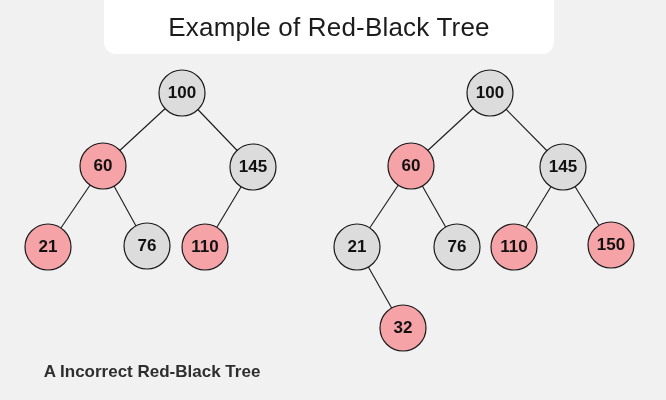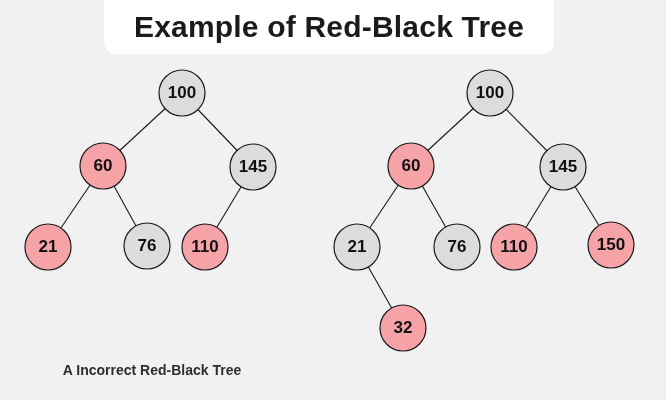--- a/index.html
+++ b/index.html
@@ -20,22 +20,22 @@
     top: 0;
     width: 450px;
     height: 54px;
     background: var(--title-panel, #ffffff);
     border-radius: 0 0 12px 12px;
     display: flex;
     align-items: center;
     justify-content: center;
   }
   .page-title {
-    font-size: 30px;
-    font-weight: bold;
+    font-size: 26px;
+    font-weight: normal;
     color: var(--title-text, #1b1b1b);
     letter-spacing: 0.2px;
     white-space: nowrap;
   }
   .diagram-svg {
     position: absolute;
     left: 0;
     top: 0;
     width: 666px;
     height: 400px;
@@ -52,21 +52,21 @@
     font-family: "Liberation Sans", "DejaVu Sans", sans-serif;
     font-size: 17px;
     font-weight: bold;
     fill: var(--node-text, #111111);
     text-anchor: middle;
     dominant-baseline: middle;
   }
   .tree-caption {
     position: absolute;
     transform: translateX(-50%);
-    font-size: 14px;
+    font-size: 17px;
     font-weight: bold;
     color: var(--caption-text, #2e2e2e);
     white-space: nowrap;
   }
 </style>
 </head>
 <body>
 
 <div class="stage">
 

